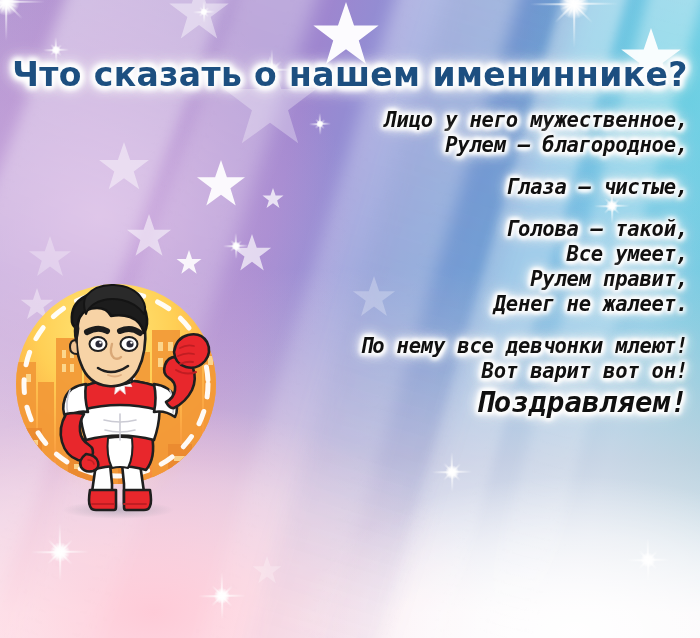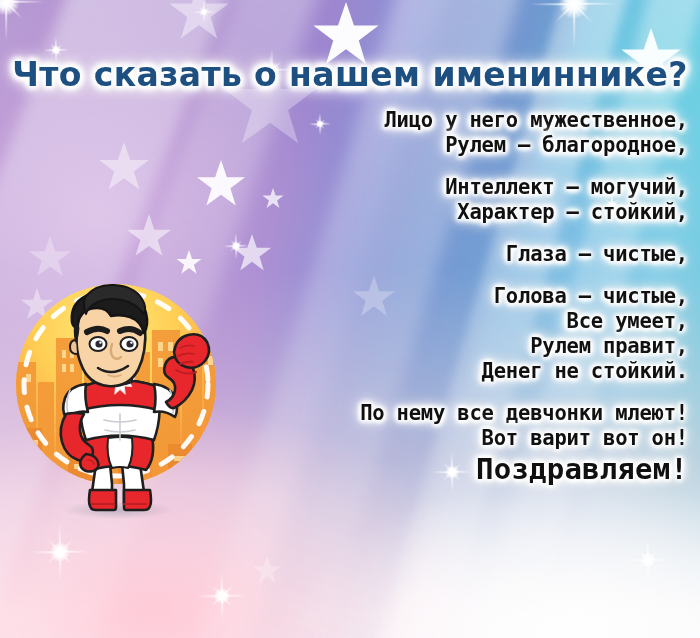--- a/index.html
+++ b/index.html
@@ -147,21 +147,21 @@
       -2px 2px 6px rgba(255,255,255,0.95);
   }
 
   
   #poem{
     position:absolute; right:12px; top:108px; width:480px;
     text-align:right;
     z-index:6;
     font-family:"DejaVu Sans Mono", monospace;
   }
-  .stanza{ margin-bottom:17px; }
+  .stanza{ margin-bottom:17px;font-style:italic; }
   .stanza:last-child{ margin-bottom:0; }
   .pline{
     font-size:20.5px;
     font-weight:600;
     line-height:25px;
     color:#101010;
     white-space:nowrap;
     letter-spacing:-0.2px;
     text-shadow:
       0 0 5px #fff, 0 0 5px #fff, 0 0 9px #fff, 0 0 9px #fff,
@@ -456,31 +456,27 @@
   <div id="title-band">
     <div id="title-text">Что сказать о нашем имениннике?</div>
   </div>
 
   <div id="poem">
       <div class="stanza">
         <div class="pline">Лицо у него мужественное,</div>
         <div class="pline">Рулем — благородное,</div>
       </div>
       <div class="stanza">
-        <div class="pline">Интеллект — могучий,</div>
-        <div class="pline">Характер — стойкий,</div>
+        <div class="pline">Глаза — чистые,</div>
       </div>
       <div class="stanza">
-        <div class="pline">Глаза — чистые,</div>
-      </div>
-      <div class="stanza">
-        <div class="pline">Голова — чистые,</div>
+        <div class="pline">Голова — такой,</div>
         <div class="pline">Все умеет,</div>
         <div class="pline">Рулем правит,</div>
-        <div class="pline">Денег не стойкий.</div>
+        <div class="pline">Денег не жалеет.</div>
       </div>
       <div class="stanza">
         <div class="pline">По нему все девчонки млеют!</div>
         <div class="pline">Вот варит вот он!</div>
         <div class="pline final">Поздравляем!</div>
       </div>
     </div>
 
   <div id="hero">
     <svg viewBox="0 0 230 248" xmlns="http://www.w3.org/2000/svg" aria-hidden="true">

